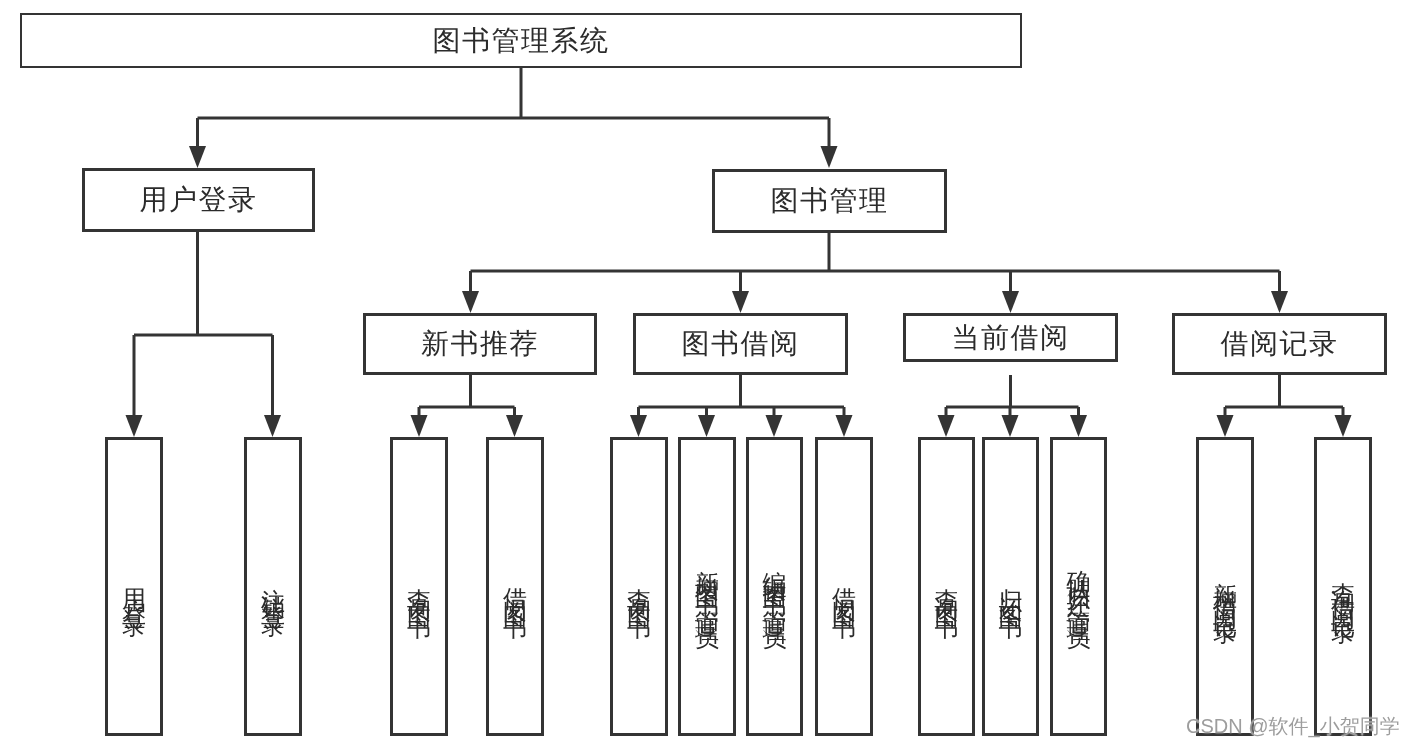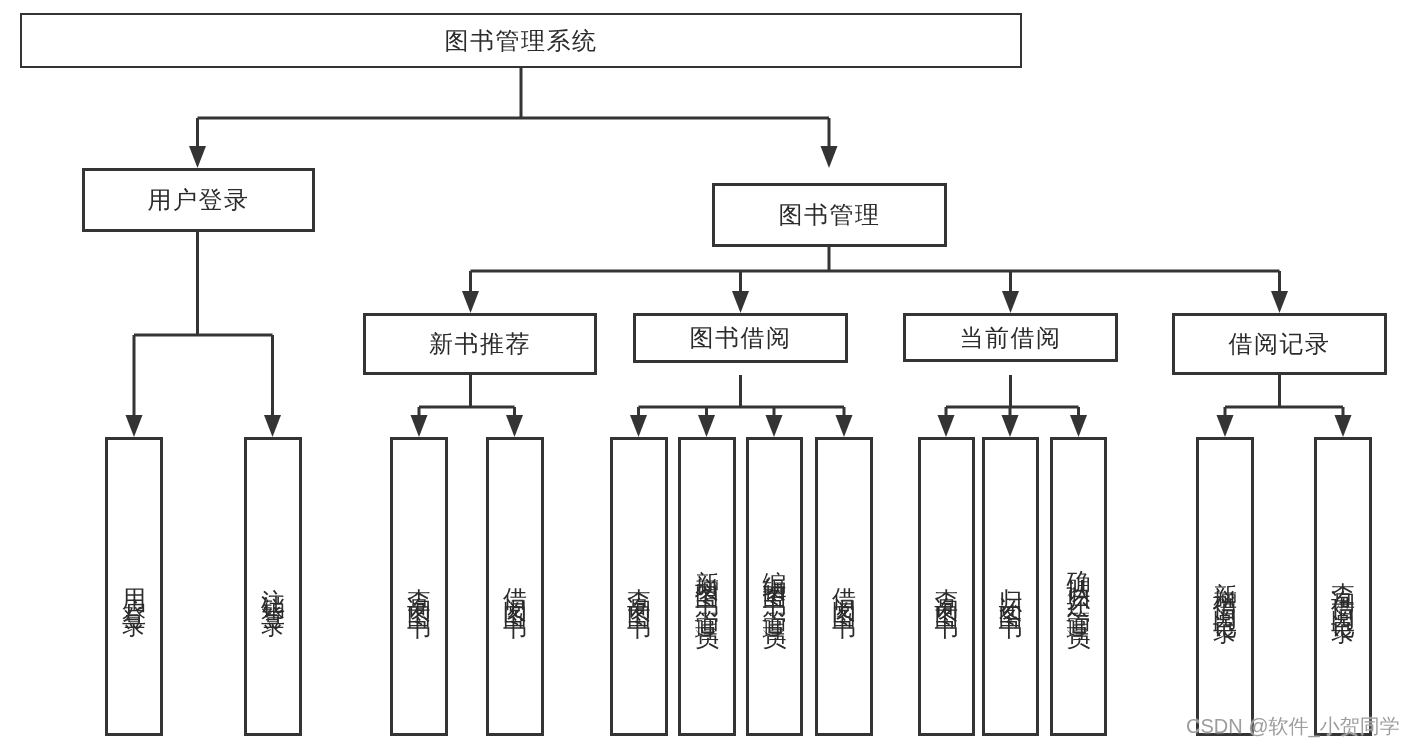--- a/index.html
+++ b/index.html
@@ -22,21 +22,21 @@
     box-sizing: border-box;
     background: #ffffff;
     border: 3px solid #343434;
     display: flex;
     align-items: center;
     justify-content: center;
     color: #2b2b2b;
     z-index: 2;
   }
   .hbox span {
-    font-size: 24px;
+    font-size: 28px;
     letter-spacing: 1.5px;
     white-space: nowrap;
   }
   .root { border-width: 2px; }
   .vbox span {
     writing-mode: vertical-rl;
     text-orientation: mixed;
     font-size: 24px;
     letter-spacing: 8px;
     line-height: 1;
@@ -90,28 +90,28 @@
     </g>
   </svg>
 
   <div class="node hbox root" style="left:20px; top:13px; width:1002px; height:55px;">
     <span>图书管理系统</span>
   </div>
 
   <div class="node hbox" style="left:82px; top:168px; width:233px; height:64px;">
     <span>用户登录</span>
   </div>
-  <div class="node hbox" style="left:712px; top:169px; width:235px; height:64px;margin-top:14px;">
+  <div class="node hbox" style="left:712px; top:169px; width:235px; height:64px;">
     <span>图书管理</span>
   </div>
 
   <div class="node hbox" style="left:363px; top:313px; width:234px; height:62px;">
     <span>新书推荐</span>
   </div>
-  <div class="node hbox" style="left:633px; top:313px; width:215px; height:50px;">
+  <div class="node hbox" style="left:633px; top:313px; width:215px; height:62px;">
     <span>图书借阅</span>
   </div>
   <div class="node hbox" style="left:903px; top:313px; width:215px; height:49px;">
     <span>当前借阅</span>
   </div>
   <div class="node hbox" style="left:1172px; top:313px; width:215px; height:62px;">
     <span>借阅记录</span>
   </div>
 
   <div class="node vbox" style="left:105px; top:437px; width:58px; height:299px;">

